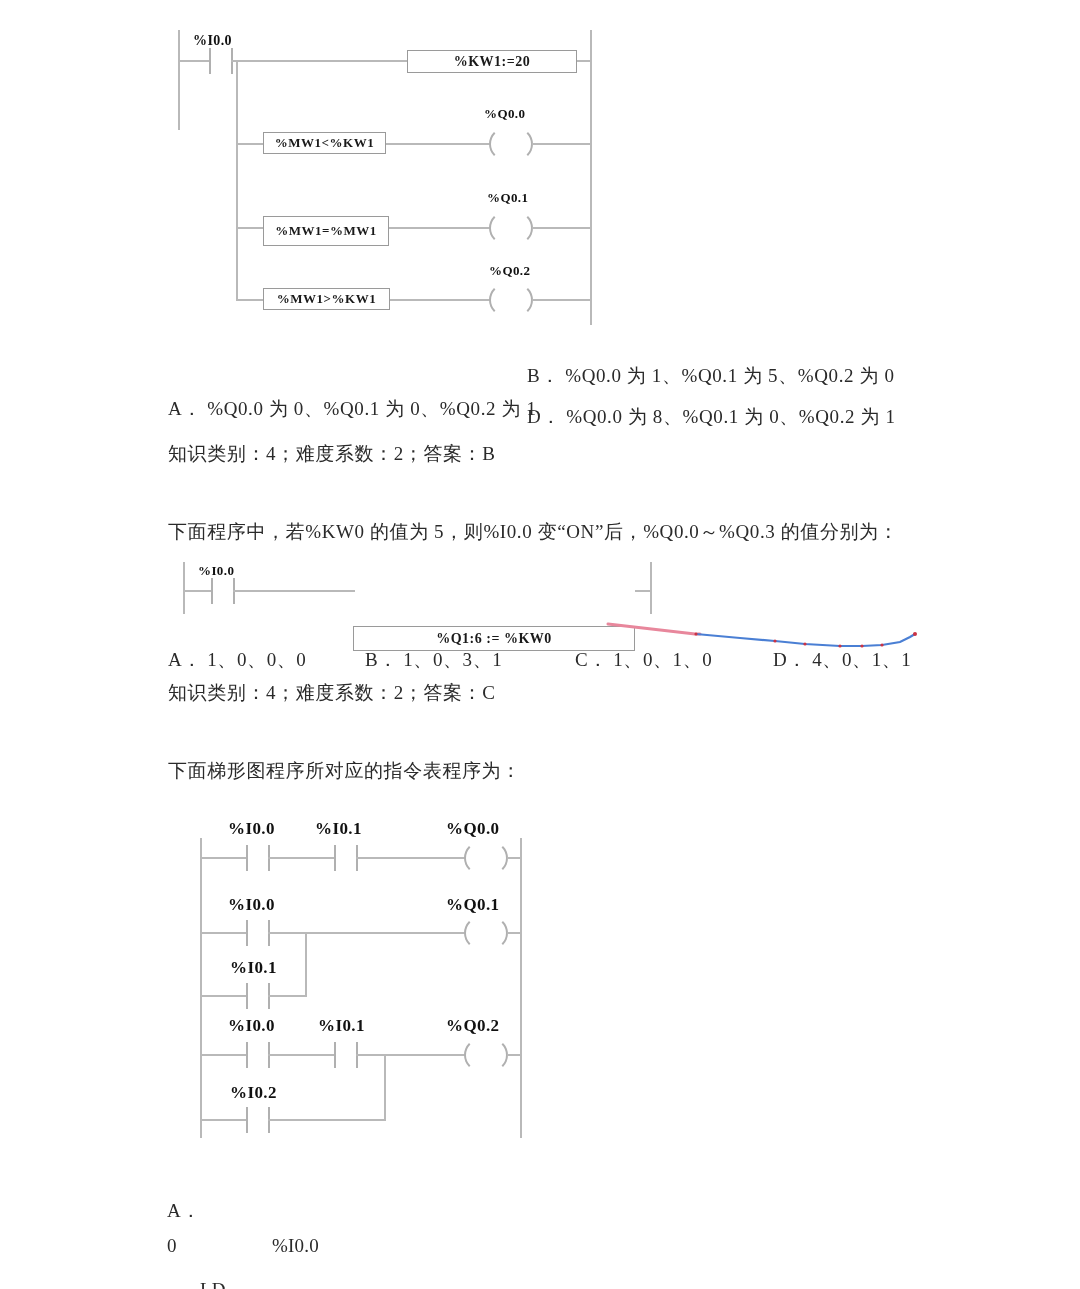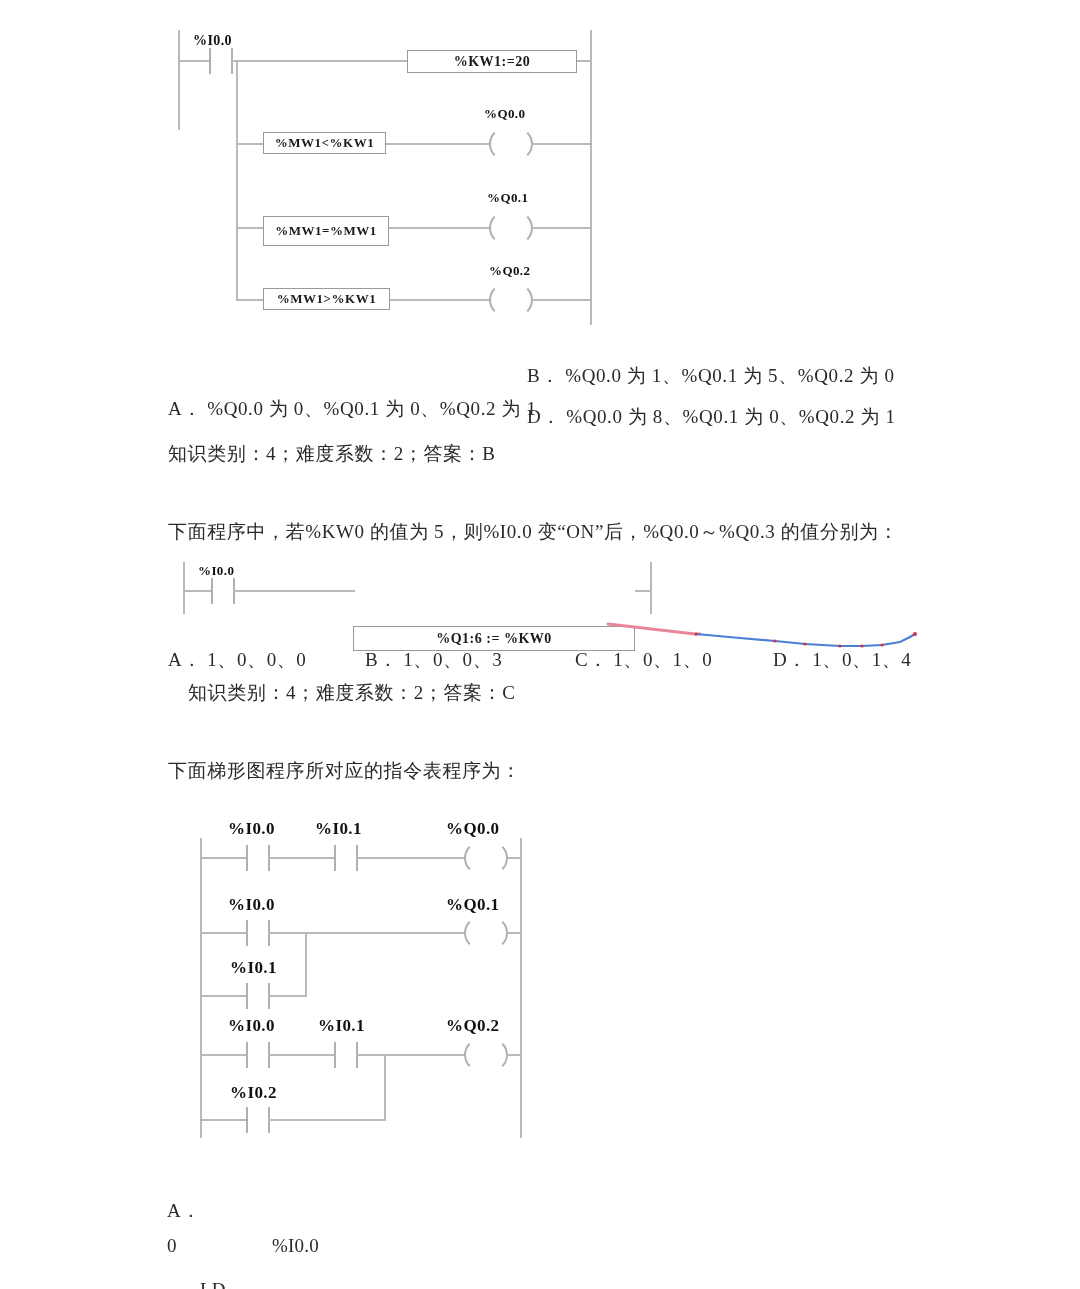--- a/index.html
+++ b/index.html
@@ -234,25 +234,25 @@
       <circle cx="175" cy="29" r="1.6"></circle>
       <circle cx="205" cy="32" r="1.6"></circle>
       <circle cx="240" cy="34" r="1.6"></circle>
       <circle cx="262" cy="34" r="1.6"></circle>
       <circle cx="282" cy="33" r="1.6"></circle>
       <circle cx="315" cy="22" r="2"></circle>
     </g>
   </svg>
 
   <div class="btext" style="left:168px; top:647px;">A． 1、0、0、0</div>
-  <div class="btext" style="left:365px; top:647px;">B． 1、0、0、3</div>
+  <div class="btext" style="left:365px; top:647px;">B． 1、0、3、1</div>
   <div class="btext" style="left:575px; top:647px;">C． 1、0、1、0</div>
-  <div class="btext" style="left:773px; top:647px;">D． 1、0、1、4</div>
-
-  <div class="btext" style="left:168px; top:680px;margin-left:20px;">知识类别：4；难度系数：2；答案：C</div>
+  <div class="btext" style="left:773px; top:647px;">D． 4、0、1、1</div>
+
+  <div class="btext" style="left:168px; top:680px;">知识类别：4；难度系数：2；答案：C</div>
 
   <div class="btext" style="left:168px; top:758px;">下面梯形图程序所对应的指令表程序为：</div>
 
   <div class="ladder" style="left:0; top:0; width:1080px; height:1160px;">
 
     <div class="rail" style="left:200px; top:838px; height:300px;"></div>
     <div class="rail" style="left:520px; top:838px; height:300px;"></div>
 
     <div class="lbl" style="left:228px; top:819px; font-size:17px;">%I0.0</div>
     <div class="lbl" style="left:315px; top:819px; font-size:17px;">%I0.1</div>

